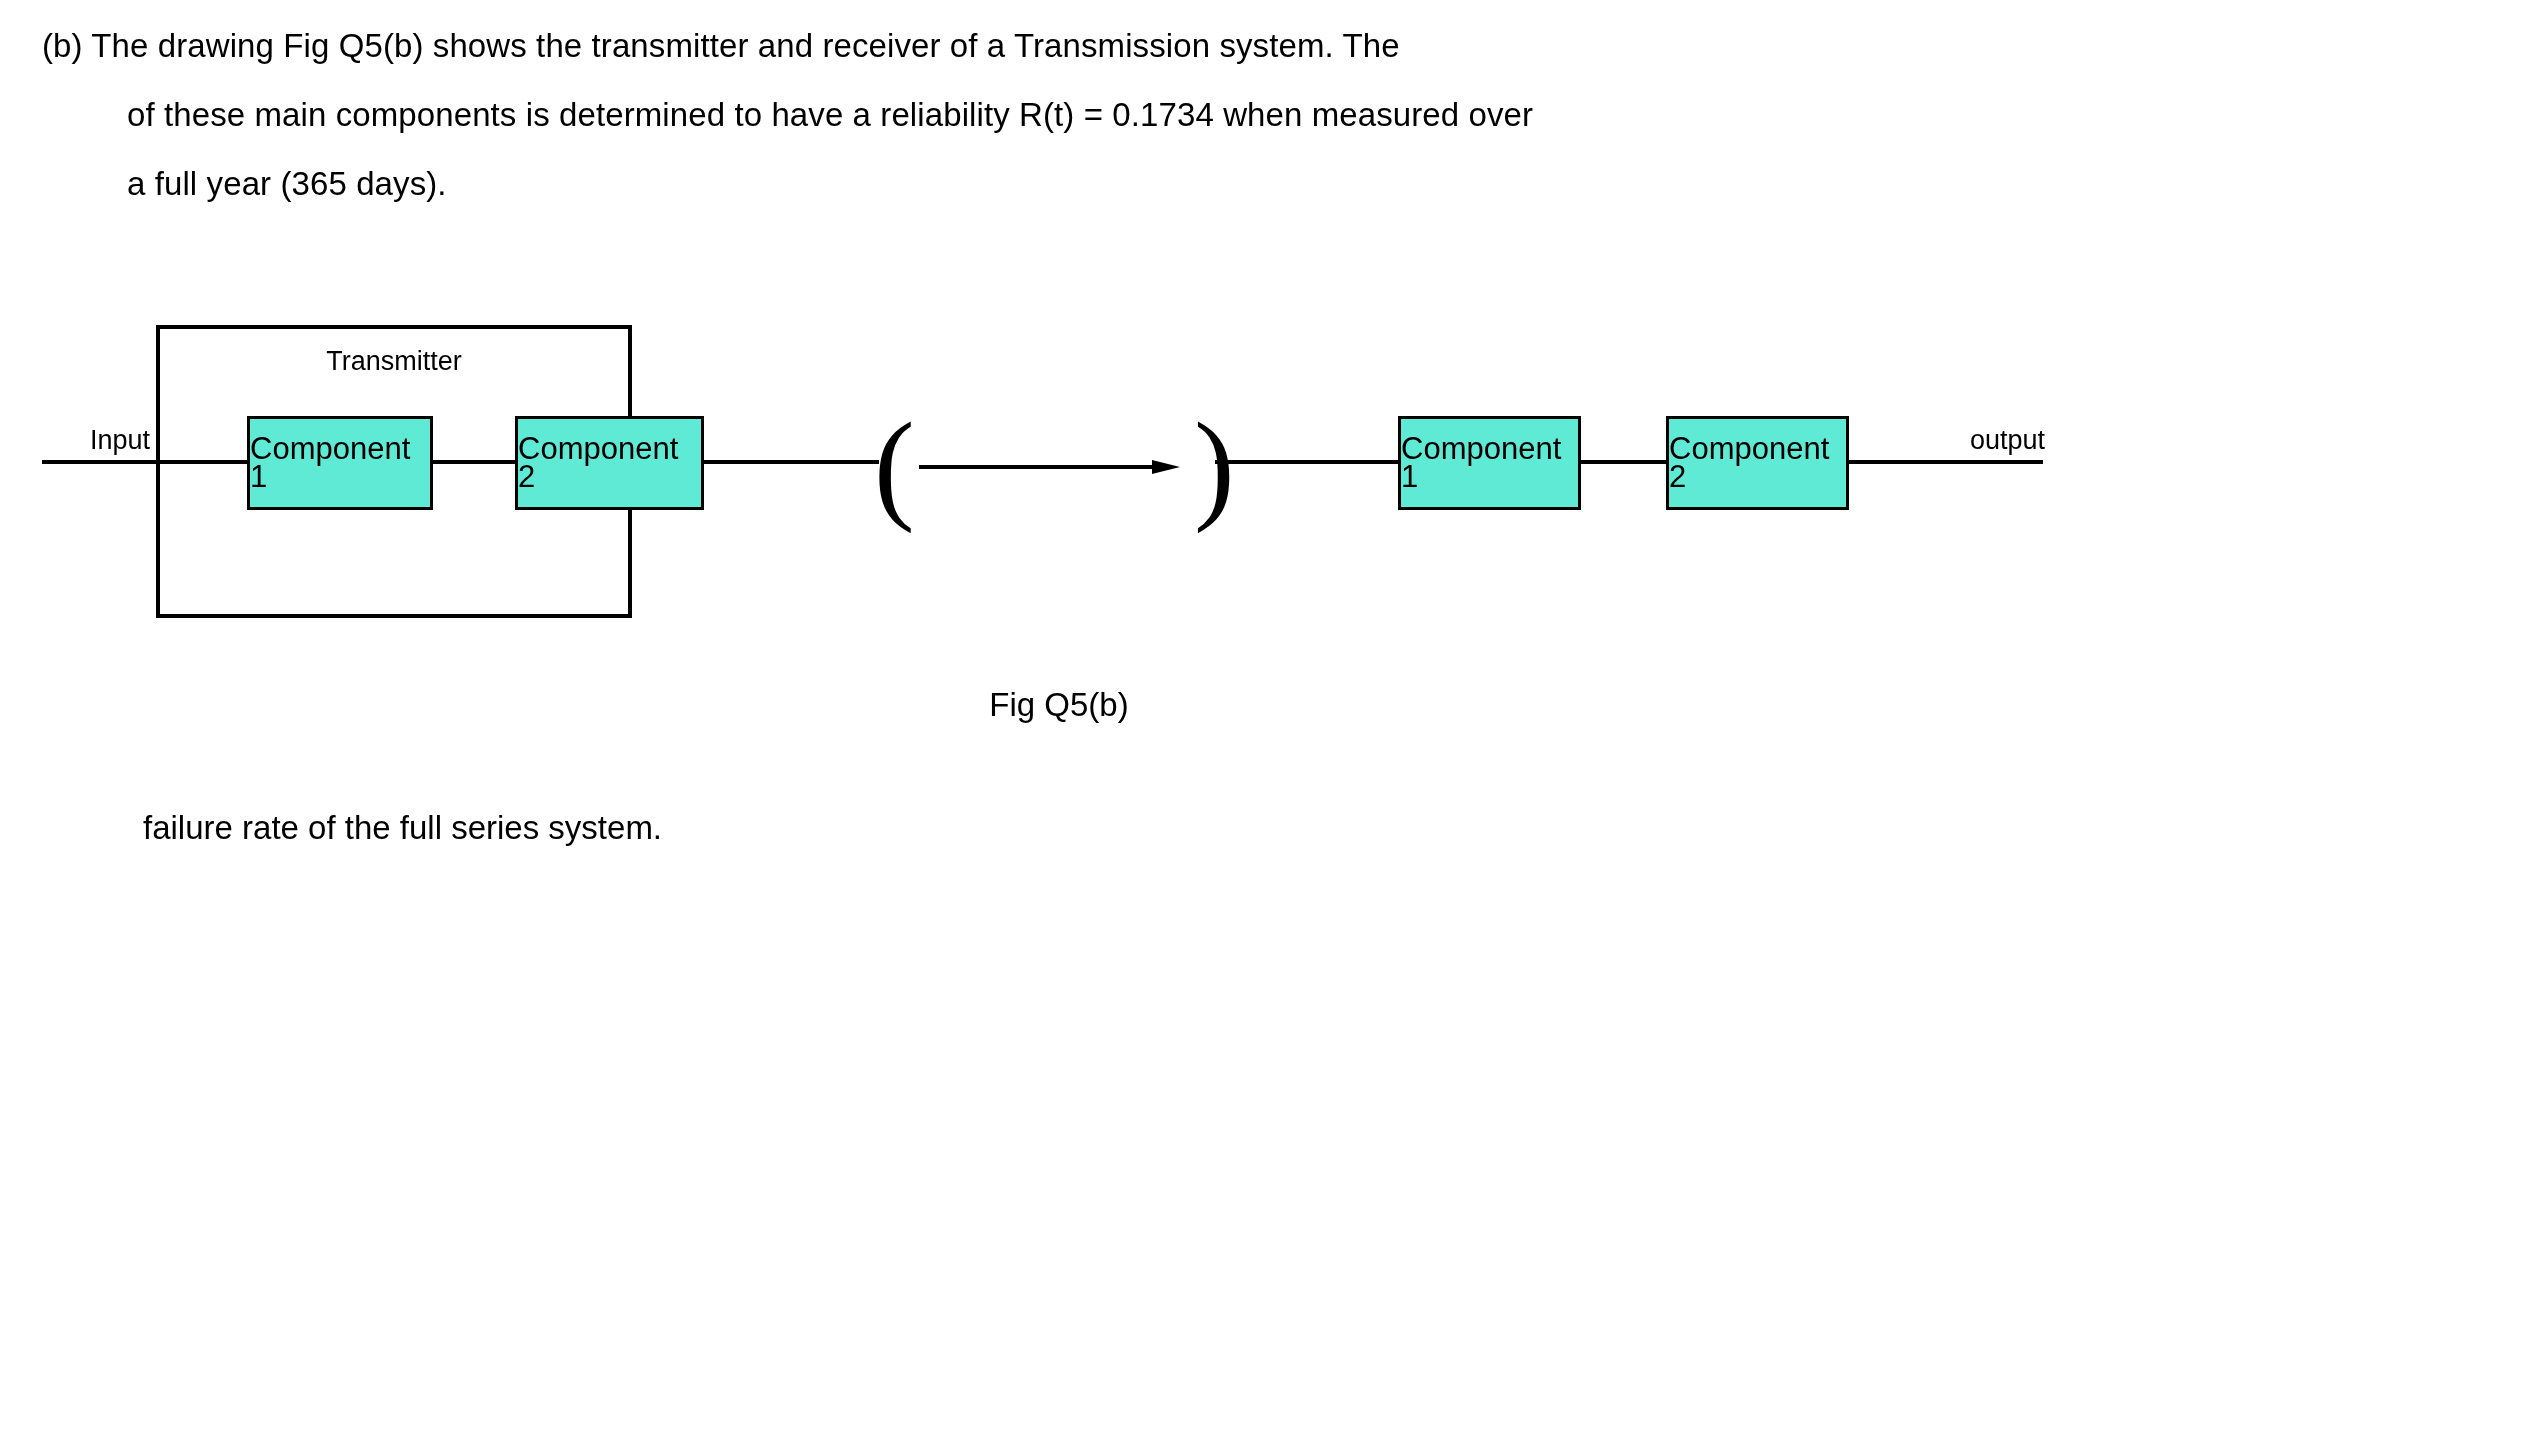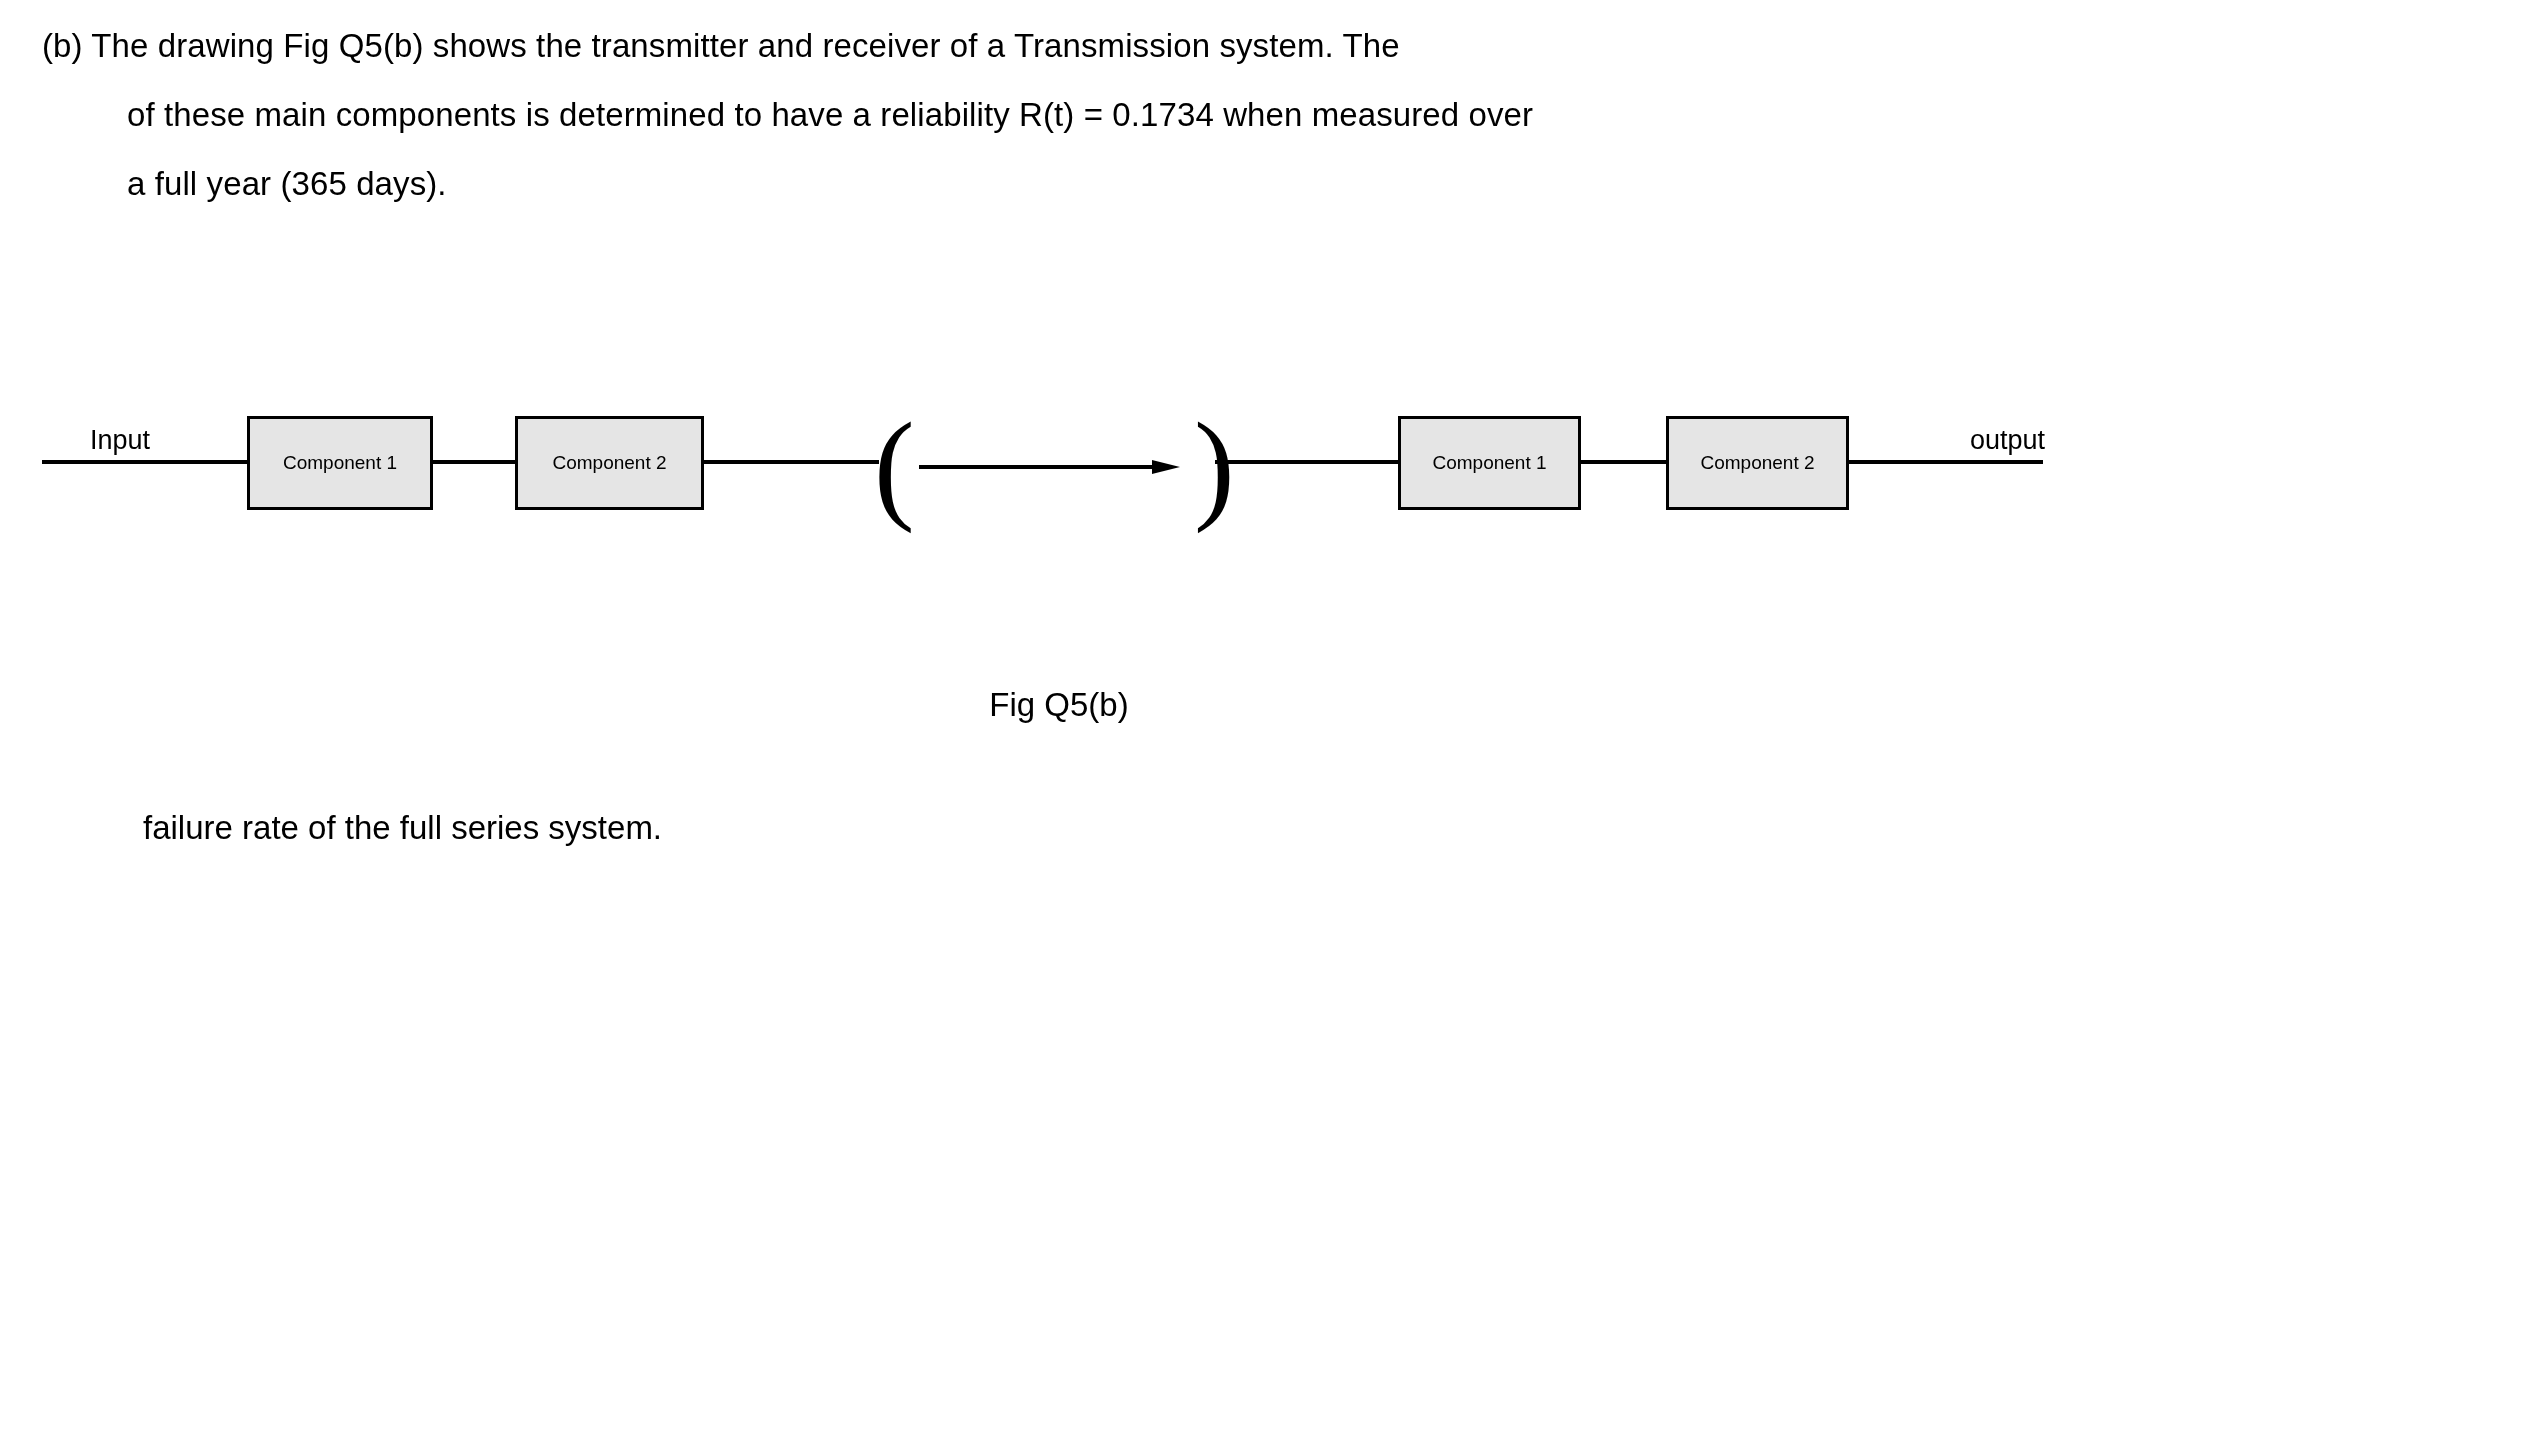--- a/index.html
+++ b/index.html
@@ -69,25 +69,25 @@
     left: 1307px;
     top: 15.5px;
     width: 635px;
     height: 293px;
   }
 
   
   .component-box {
     position: absolute;
     border: 3.3px solid #000000;
-    background: #e5e5e5;
+    background: #5eead4;
     display: flex;
     align-items: center;
     justify-content: center;
-    font-size: 19px;
+    font-size: 31px;
     line-height: 28px;
     color: #000000;
     z-index: 3;
   }
   #tx-component-1 { left: 247px; top: 107px; width: 186px; height: 94px; }
   #tx-component-2 { left: 515px; top: 107px; width: 189px; height: 94px; }
   #rx-component-1 { left: 1398px; top: 107px; width: 183px; height: 94px; }
   #rx-component-2 { left: 1666px; top: 107px; width: 183px; height: 94px; }
 
   
@@ -194,20 +194,23 @@
   <div class="wire-h" style="left:430px; top:151px; width:88px;"></div>
   <div class="wire-h" style="left:700px; top:151px; width:179px;"></div>
 
   <div class="wire-h" style="left:1215px; top:151px; width:186px;"></div>
 
   <div class="wire-h" style="left:1578px; top:151px; width:91px;"></div>
   <div class="wire-h" style="left:1847px; top:151px; width:195px;"></div>
 
   <div class="wire-h" style="left:1940px; top:151px; width:103px;"></div>
 
+  <div class="enclosure" id="transmitter-enclosure">
+    <div class="enclosure-label">Transmitter</div>
+  </div>
 
 
   <div class="component-box" id="tx-component-1">
     <span>Component 1</span>
   </div>
   <div class="component-box" id="tx-component-2">
     <span>Component 2</span>
   </div>
 
   <div class="component-box" id="rx-component-1">

